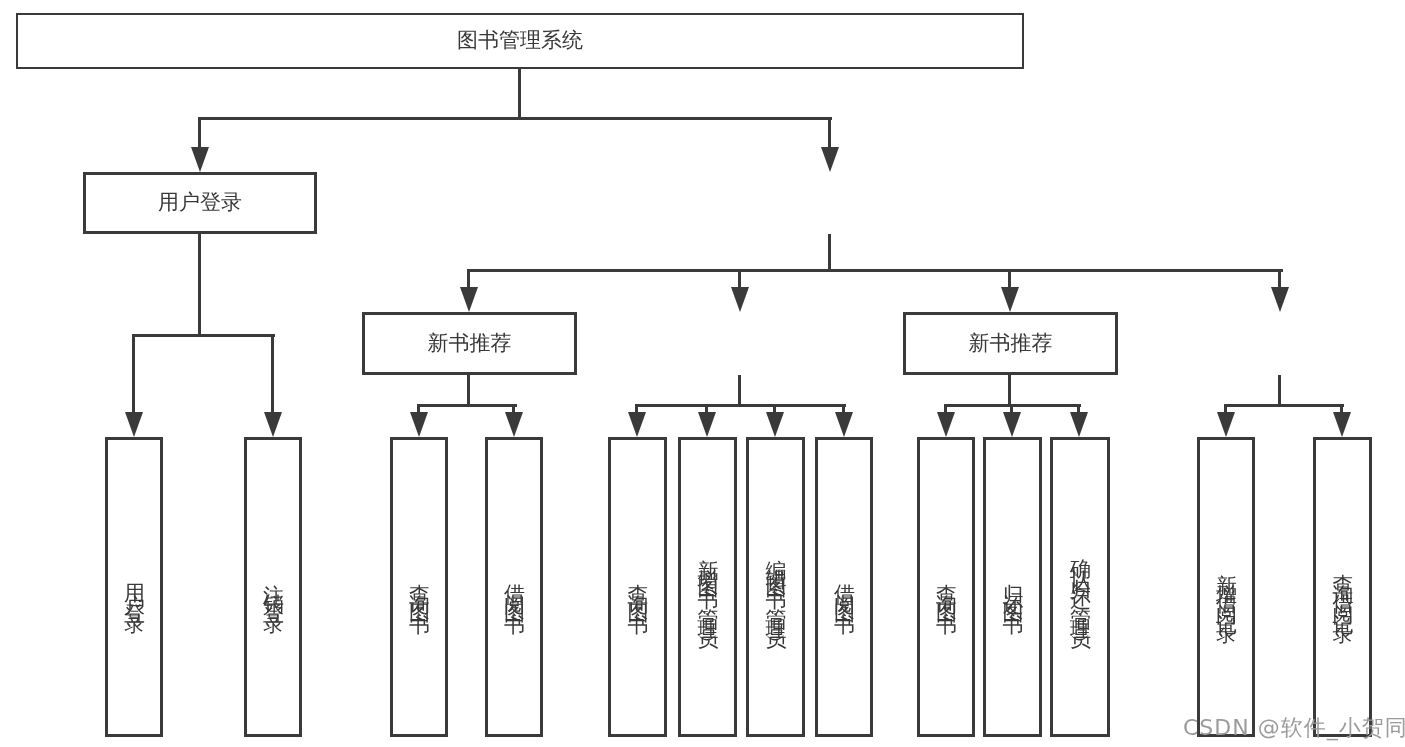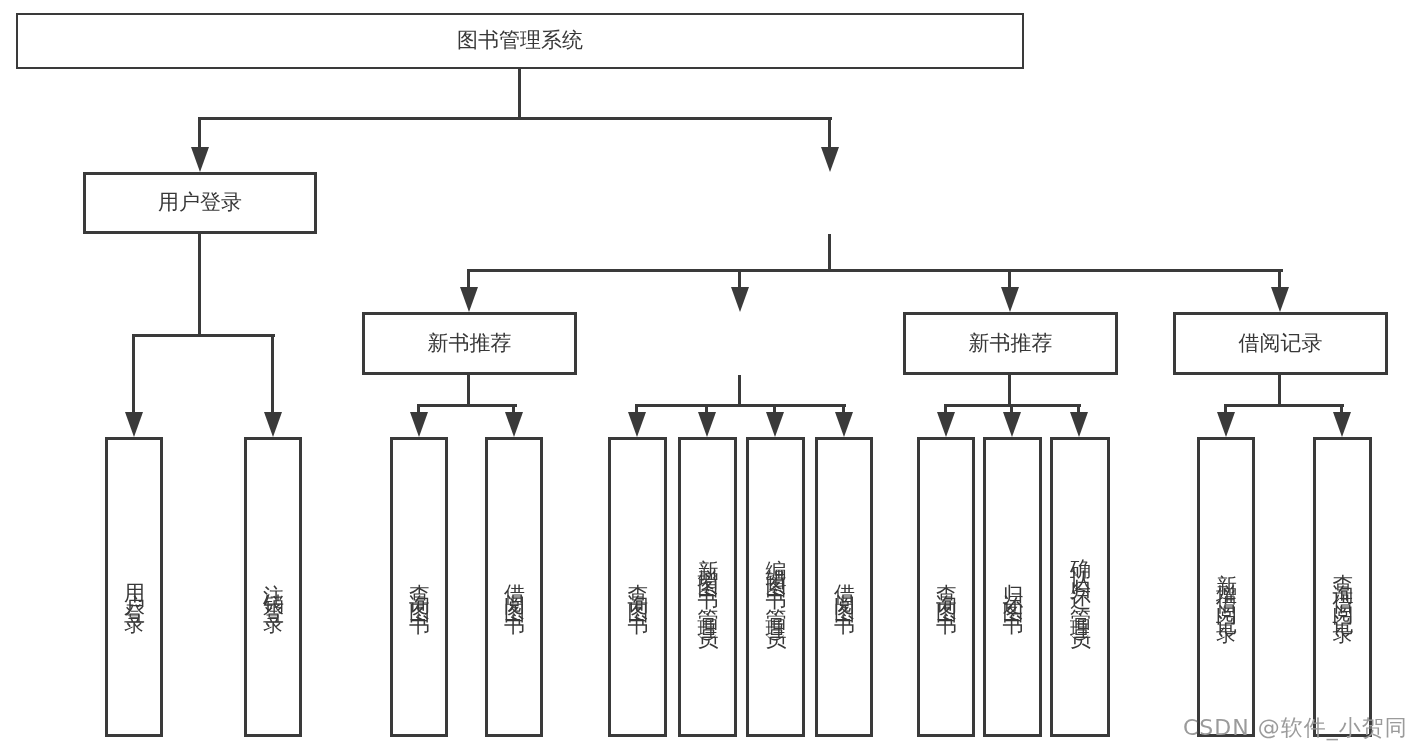--- a/index.html
+++ b/index.html
@@ -66,21 +66,20 @@
   <div class="arrow" style="left:460px;top:287px"></div>
   <div class="line" style="left:738px;top:269px;width:3px;height:20px"></div>
   <div class="arrow" style="left:731px;top:287px"></div>
   <div class="line" style="left:1008px;top:269px;width:3px;height:20px"></div>
   <div class="arrow" style="left:1001px;top:287px"></div>
   <div class="line" style="left:1278px;top:269px;width:3px;height:20px"></div>
   <div class="arrow" style="left:1271px;top:287px"></div>
 
   <div class="box" style="left:362px;top:312px;width:215px;height:63px">新书推荐</div>
   <div class="box" style="left:903px;top:312px;width:215px;height:63px">新书推荐</div>
-  <div class="box" style="left:1173px;top:312px;width:215px;height:63px">借阅记录</div>
 
   <div class="line" style="left:467px;top:375px;width:3px;height:32px"></div>
   <div class="line" style="left:417px;top:404px;width:100px;height:3px"></div>
   <div class="line" style="left:417px;top:404px;width:3px;height:10px"></div>
   <div class="arrow" style="left:410px;top:412px"></div>
   <div class="line" style="left:512px;top:404px;width:3px;height:10px"></div>
   <div class="arrow" style="left:505px;top:412px"></div>
 
   <div class="line" style="left:738px;top:375px;width:3px;height:32px"></div>
   <div class="line" style="left:635px;top:404px;width:211px;height:3px"></div>

